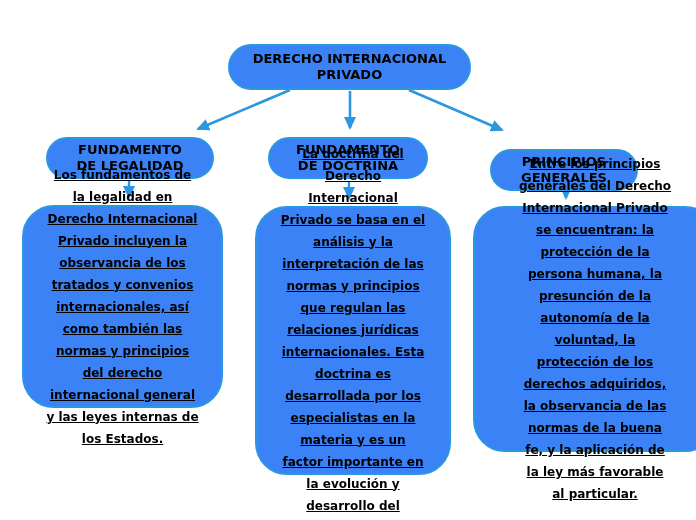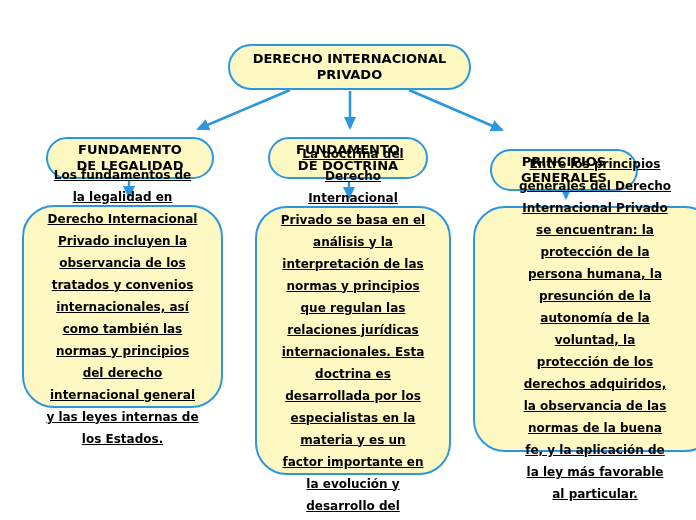--- a/index.html
+++ b/index.html
@@ -9,21 +9,21 @@
     position: relative;
     width: 696px;
     height: 520px;
     background: #ffffff;
     font-family: "DejaVu Sans", "Liberation Sans", sans-serif;
     color: #000;
     overflow: hidden;
   }
   .node {
     position: absolute;
-    background: #fef9c3;
+    background: #3b82f6;
     border: 2px solid var(--accent);
     display: flex;
     align-items: center;
     justify-content: center;
     text-align: center;
     font-weight: bold;
     white-space: pre-line;
   }
   .node.head {
     font-size: 13px;

